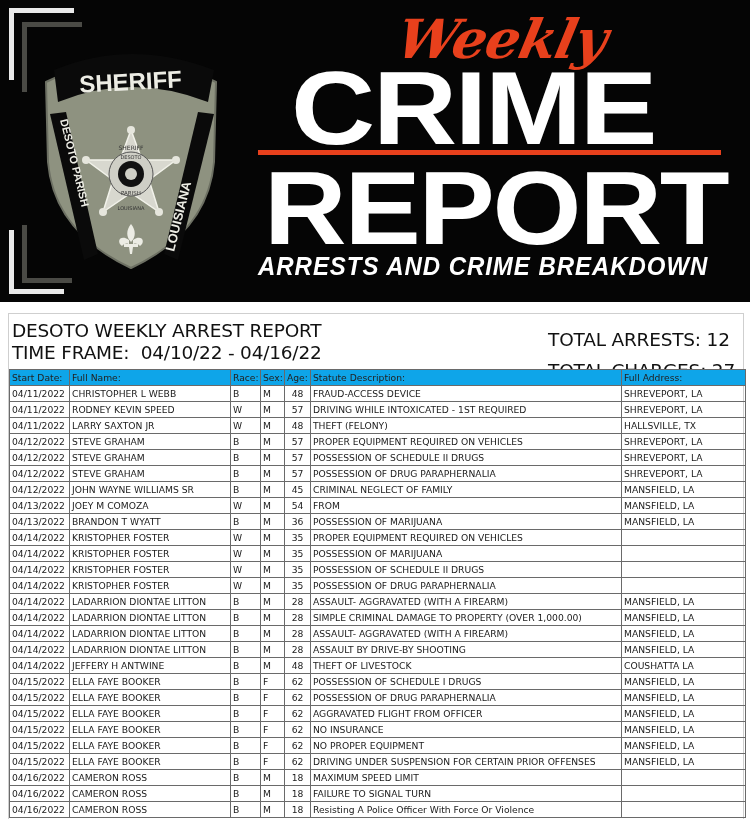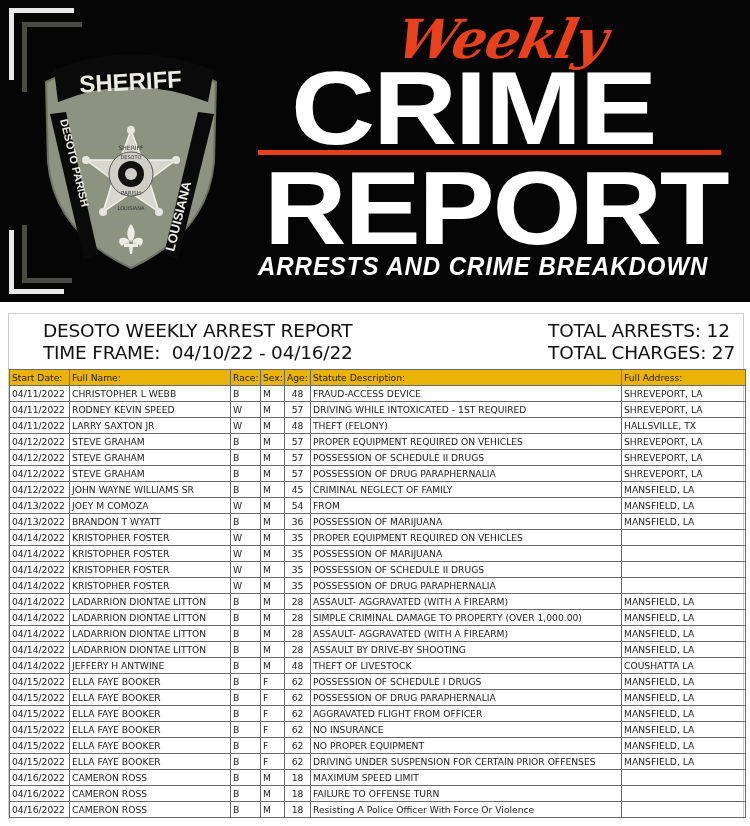--- a/index.html
+++ b/index.html
@@ -17,28 +17,28 @@
   .badge { position: absolute; left: 38px; top: 42px; width: 186px; height: 228px; }
 
   .weekly { position: absolute; left: 398px; top: 12px; font-family: "DejaVu Serif", serif; font-style: italic; font-weight: bold; font-size: 54px; color: #e8401c; transform: skewX(-12deg); letter-spacing: -1px; line-height: 1; }
   .crime { position: absolute; left: 291px; top: 56px; width: 420px; font-family: "Liberation Sans", sans-serif; font-weight: 900; font-size: 104px; color: #ffffff; letter-spacing: -2px; line-height: 1; transform: scaleX(1.12); transform-origin: left top; font-weight: bold; }
   .redline { position: absolute; left: 258px; top: 150px; width: 463px; height: 5px; background: #e8401c; }
   .report { position: absolute; left: 264px; top: 156px; font-family: "Liberation Sans", sans-serif; font-weight: bold; font-size: 104px; color: #ffffff; letter-spacing: -2px; line-height: 1; transform: scaleX(1.1); transform-origin: left top; }
   .subtitle { position: absolute; left: 258px; top: 254px; font-family: "Liberation Sans", sans-serif; font-weight: bold; font-style: italic; font-size: 25px; color: #ffffff; letter-spacing: 1px; transform: scaleX(0.96); transform-origin: left top; line-height: 1; }
 
   
   .sheet { position: absolute; left: 8px; top: 313px; width: 736px; height: 506px; border: 1px solid #cfcfcf; border-bottom: none; background: #fff; }
-  .rep-title { position: absolute; left: 3px; top: 6px; font-family: "DejaVu Sans", sans-serif; font-size: 18.5px; color: #111; line-height: 22px; letter-spacing: -0.2px; margin-left: 31px; }
+  .rep-title { position: absolute; left: 3px; top: 6px; font-family: "DejaVu Sans", sans-serif; font-size: 18.5px; color: #111; line-height: 22px; letter-spacing: -0.2px; }
   .rep-title .line { display: block; white-space: pre; }
   .rep-totals { position: absolute; right: 8px; top: 6px; font-family: "DejaVu Sans", sans-serif; font-size: 18.5px; color: #111; line-height: 22px; text-align: left; letter-spacing: -0.2px; }
-  .rep-totals .line { display: block; white-space: pre; }
+  .rep-totals .line { display: block; white-space: pre; margin-top: 9px; }
 
   table.arrests { position: absolute; left: 0px; top: 55px; width: 736px; border-collapse: collapse; table-layout: fixed; font-family: "DejaVu Sans", sans-serif; font-size: 9.2px; color: #1a1a1a; }
   table.arrests th, table.arrests td { border: 1px solid #6a6a6a; height: 16px; padding: 0 2px; white-space: nowrap; overflow: hidden; text-align: left; font-weight: normal; line-height: 14px; }
-  table.arrests thead th { background: #eab308; color: #222; }
+  table.arrests thead th { background: #0ea5e9; color: #222; }
   table.arrests td.age { text-align: center; }
 </style>
 </head>
 <body>
 
 <div class="banner">
   <div class="bracket br-tl-outer"></div>
   <div class="bracket br-tl-inner"></div>
   <div class="bracket br-bl-outer"></div>
   <div class="bracket br-bl-inner"></div>
@@ -348,21 +348,21 @@
           <td class="age">18</td>
           <td>MAXIMUM SPEED LIMIT</td>
           <td></td>
         </tr>
         <tr>
           <td>04/16/2022</td>
           <td>CAMERON ROSS</td>
           <td>B</td>
           <td>M</td>
           <td class="age">18</td>
-          <td>FAILURE TO OFFENSE TURN</td>
+          <td>FAILURE TO SIGNAL TURN</td>
           <td></td>
         </tr>
         <tr>
           <td>04/16/2022</td>
           <td>CAMERON ROSS</td>
           <td>B</td>
           <td>M</td>
           <td class="age">18</td>
           <td>Resisting A Police Officer With Force Or Violence</td>
           <td></td>

